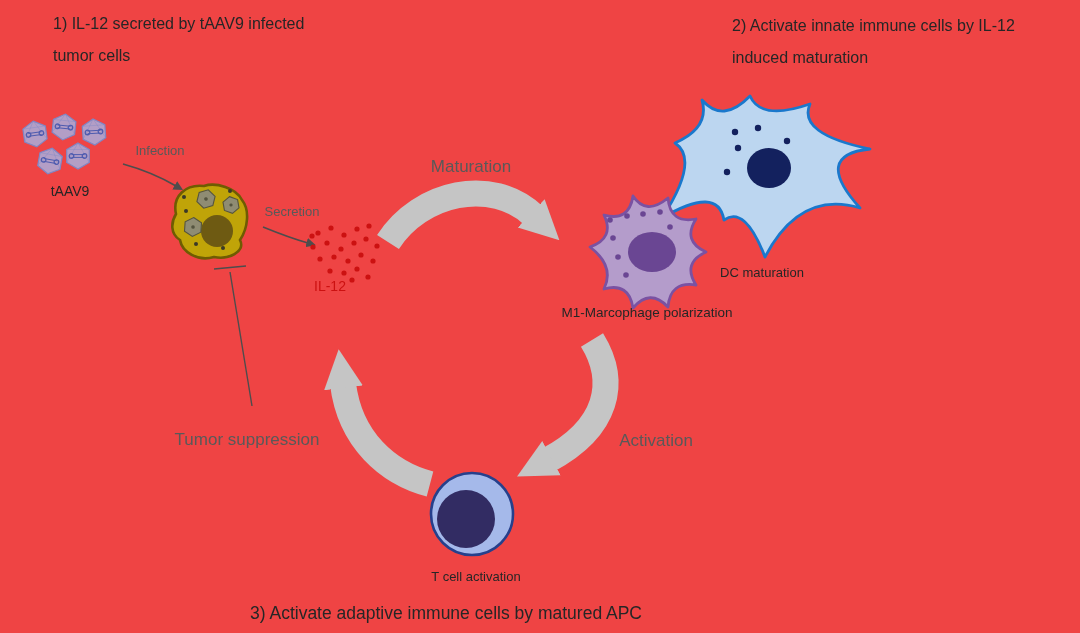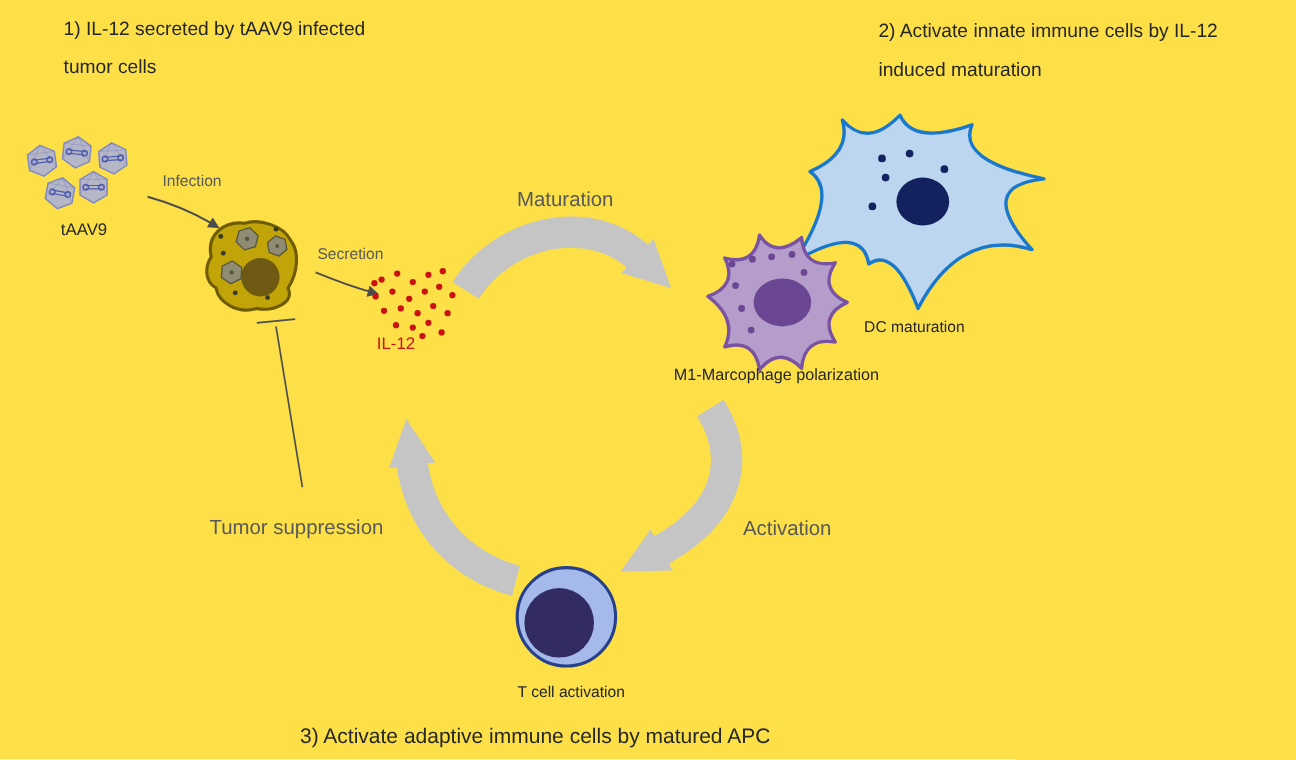--- a/index.html
+++ b/index.html
@@ -1,16 +1,16 @@
 <!DOCTYPE html>
 <html><head>
 <meta charset="utf-8">
 <style>
   html,body { margin:0; padding:0; background:#ffffff; }
-  .stage { position:relative; width:1080px; height:633px; background:#fde047; overflow:hidden;
+  .stage { position:relative; width:1080px; height:633px; background:#ef4444; overflow:hidden;
            font-family:"Liberation Sans", sans-serif; }
   svg { display:block; }
   text { font-family:"Liberation Sans", sans-serif; }
   .t-ann   { font-size:16px; }
   .t-ann3  { font-size:17.5px; }
   .t-cycle { font-size:17px; }
   .t-sm    { font-size:13px; }
   .t-sm2   { font-size:13.5px; }
   .t-virus { font-size:14px; }
   .t-il12  { font-size:14px; }

